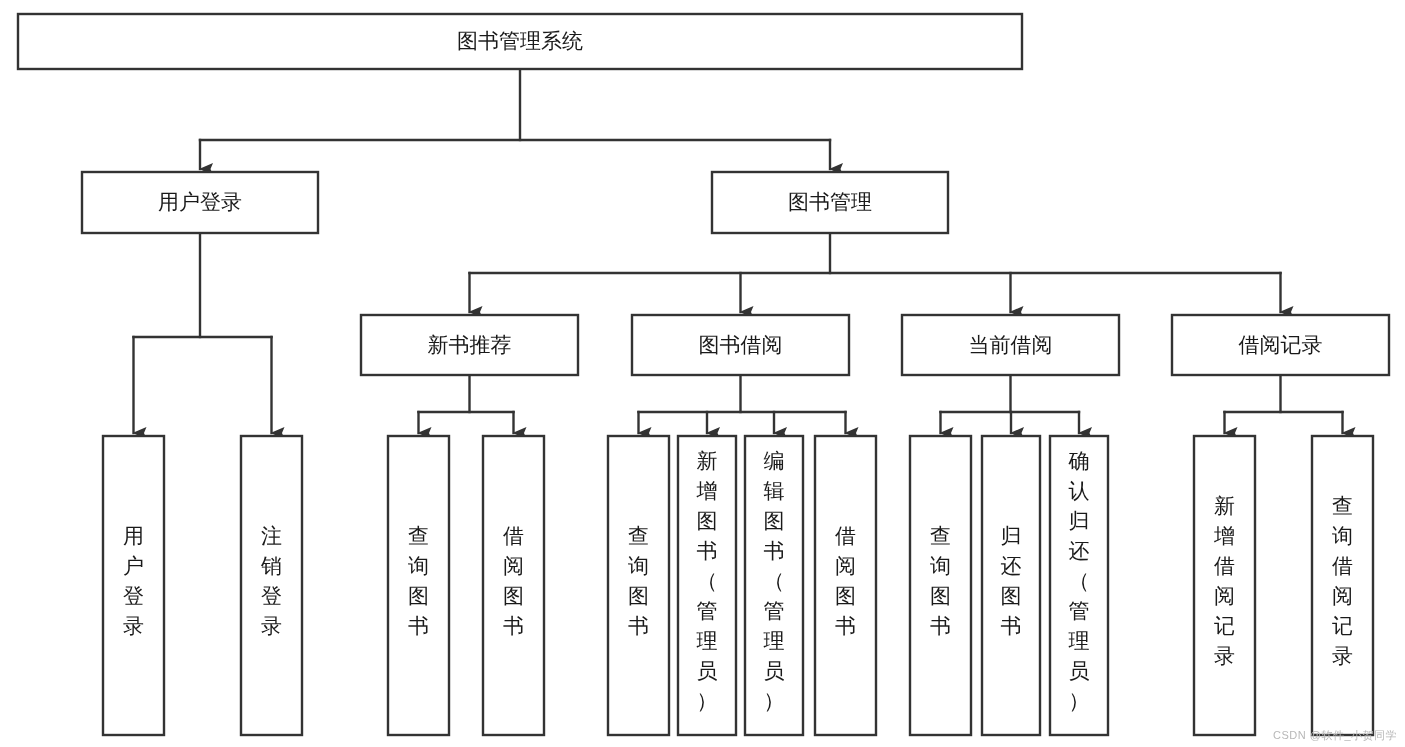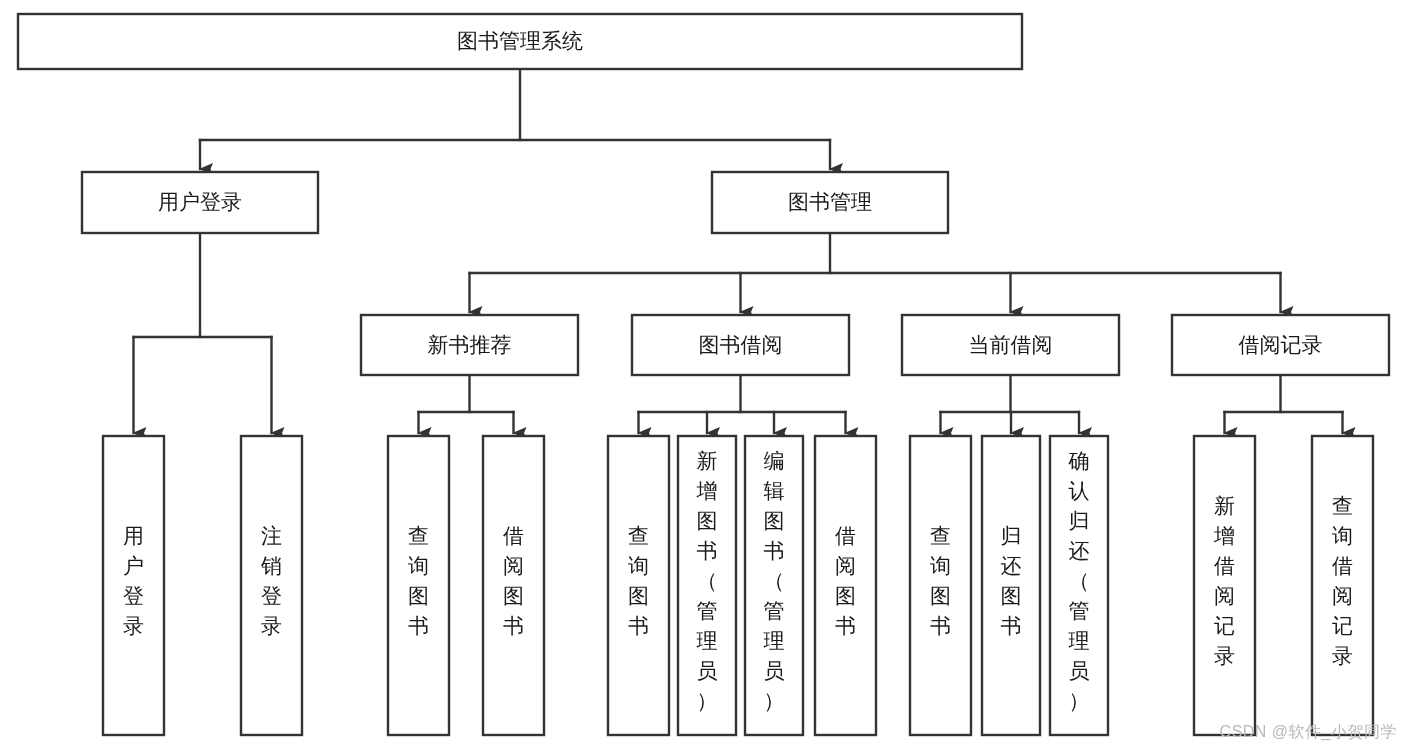--- a/index.html
+++ b/index.html
@@ -51,21 +51,21 @@
     font-family: "Liberation Sans", "DejaVu Sans", sans-serif;
     font-size: 21px;
     fill: #1a1a1a;
     text-anchor: middle;
   }
   .watermark {
     position: absolute;
     right: 8px;
     bottom: 4px;
     font-family: "Liberation Sans", "DejaVu Sans", sans-serif;
-    font-size: 16px;
+    font-size: 11px;
     color: #b8b8b8;
     letter-spacing: 0.5px;
     white-space: nowrap;
     user-select: none;
   }
 </style>
 </head>
 <body>
 
 <div id="diagram-root">

